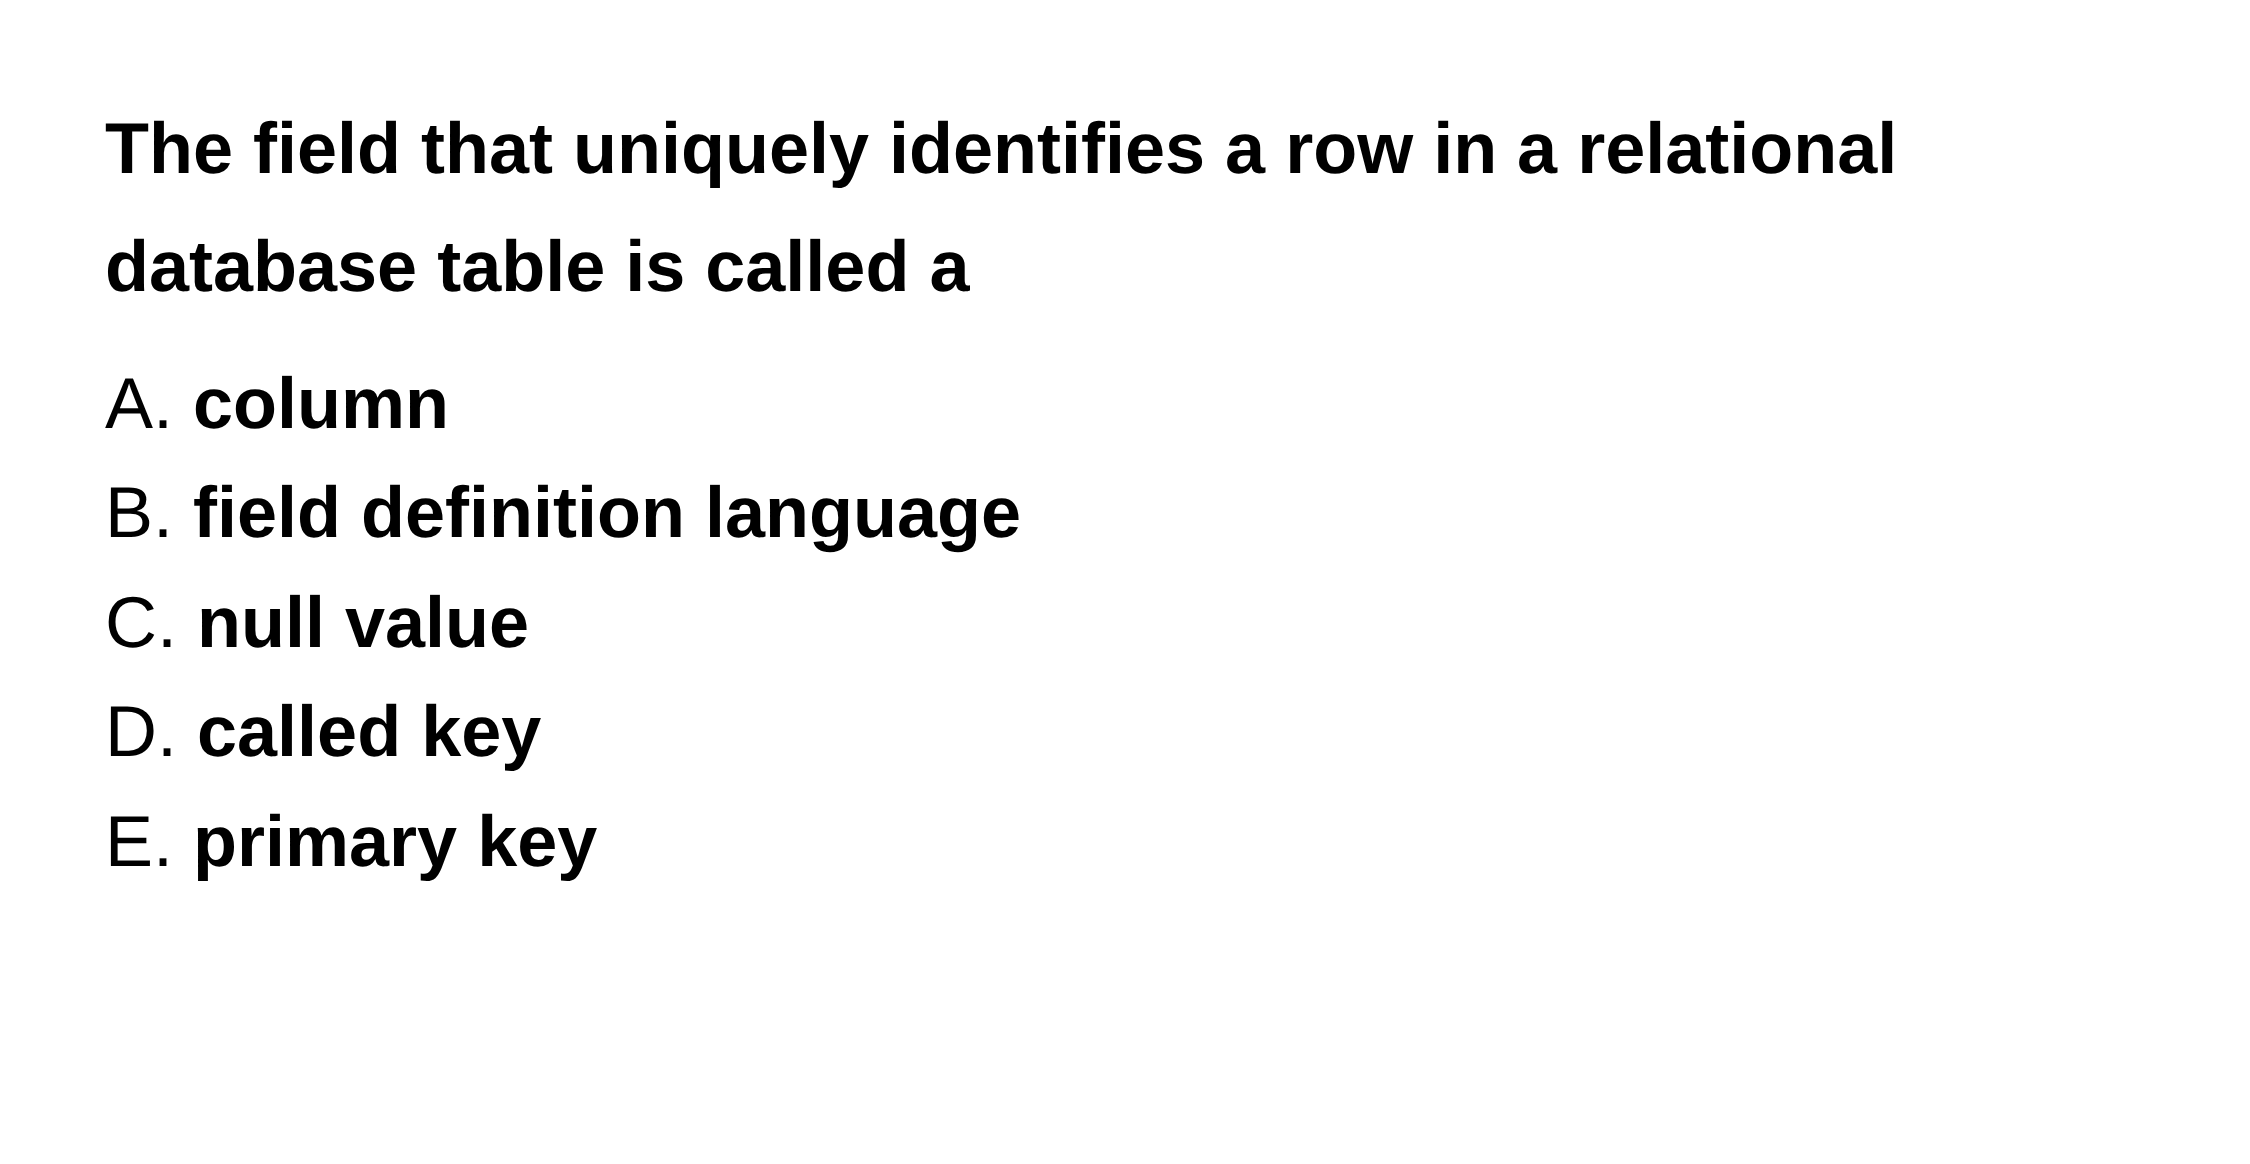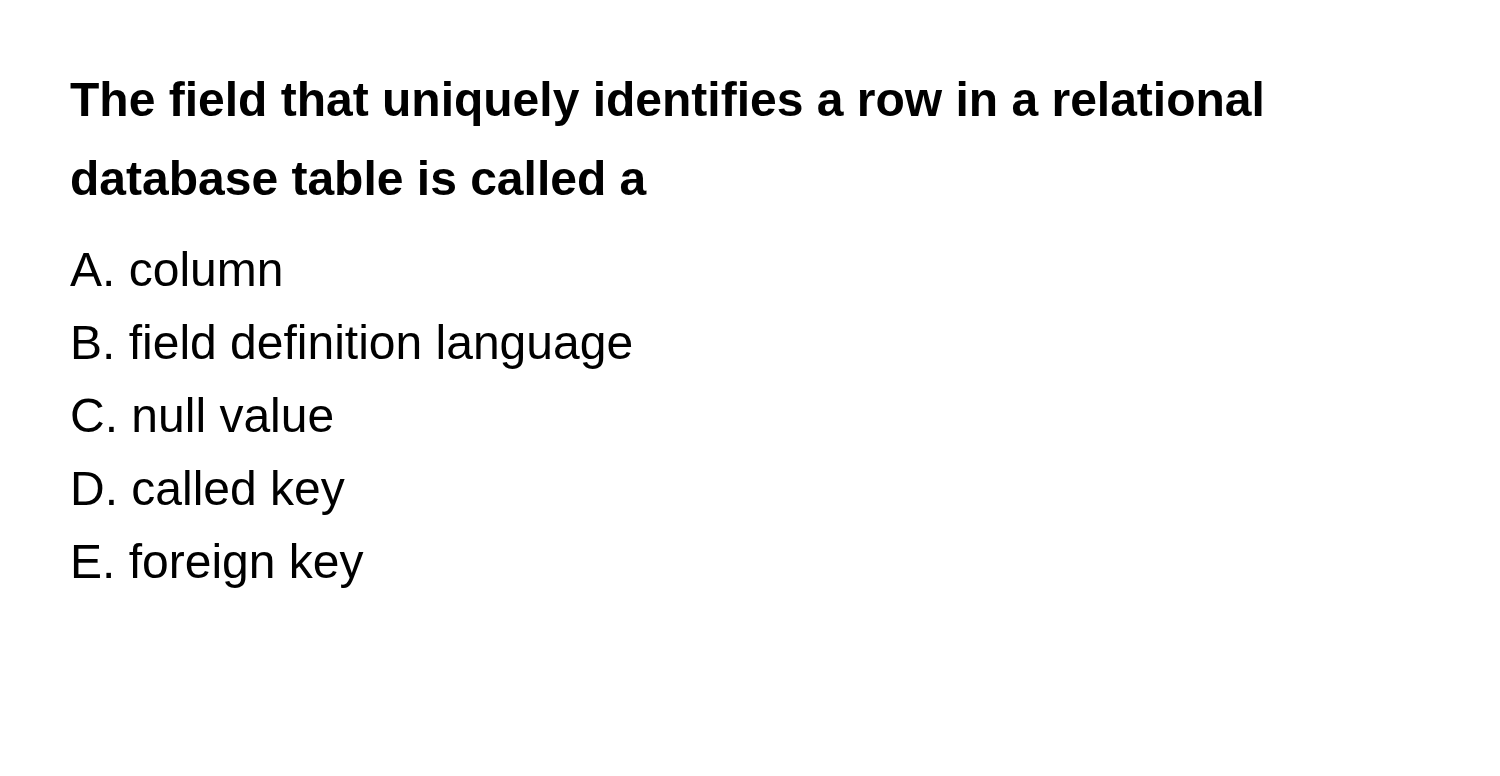--- a/index.html
+++ b/index.html
@@ -25,20 +25,21 @@
       font-size: 48px;
       line-height: 1.52;
       color: #000000;
       font-weight: 400;
     }
     .option-label {
       display: inline;
     }
     .option-text {
       display: inline;
+      font-weight: bold;
     }
   </style>
 </head>
 <body>
 
 <div class="question-text">The field that uniquely identifies a row in a relational database table is called a</div>
 
 <div class="option">
   <span class="option-label">A. </span>
   <span class="option-text">column</span>
@@ -54,14 +55,14 @@
   <span class="option-text">null value</span>
 </div>
 
 <div class="option">
   <span class="option-label">D. </span>
   <span class="option-text">called key</span>
 </div>
 
 <div class="option">
   <span class="option-label">E. </span>
-  <span class="option-text">foreign key</span>
+  <span class="option-text">primary key</span>
 </div>
 
 </body></html>

